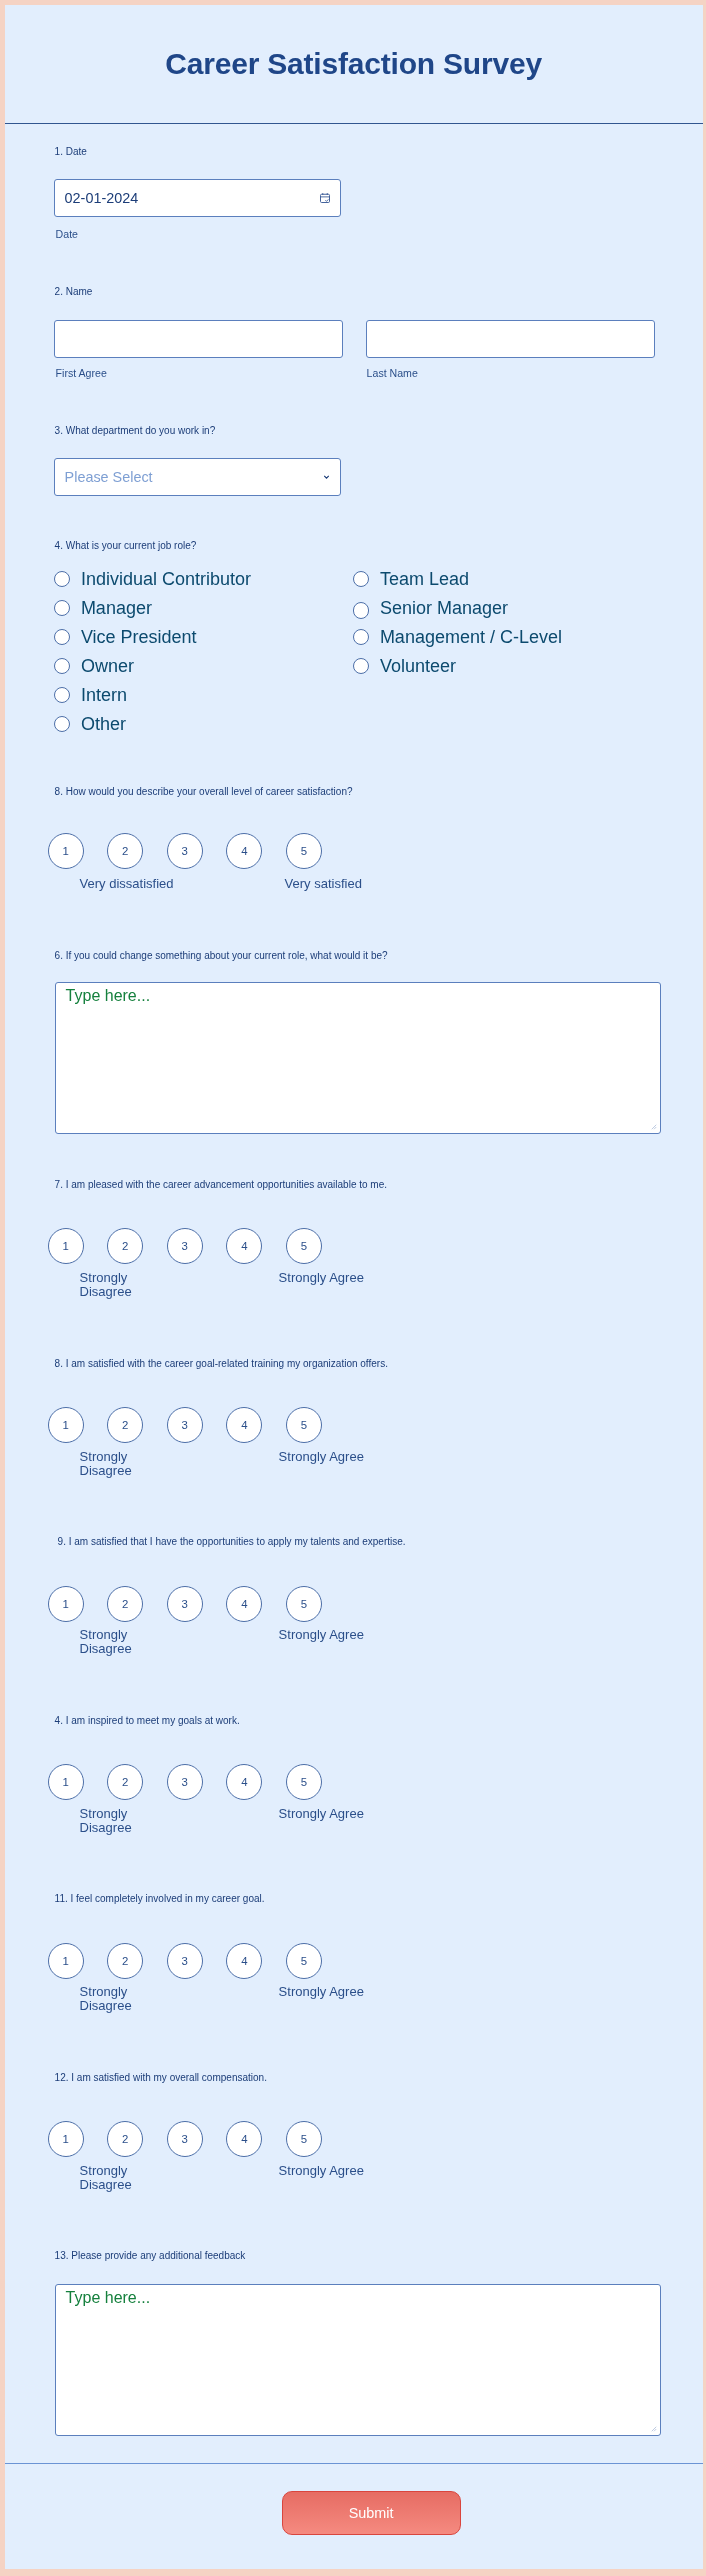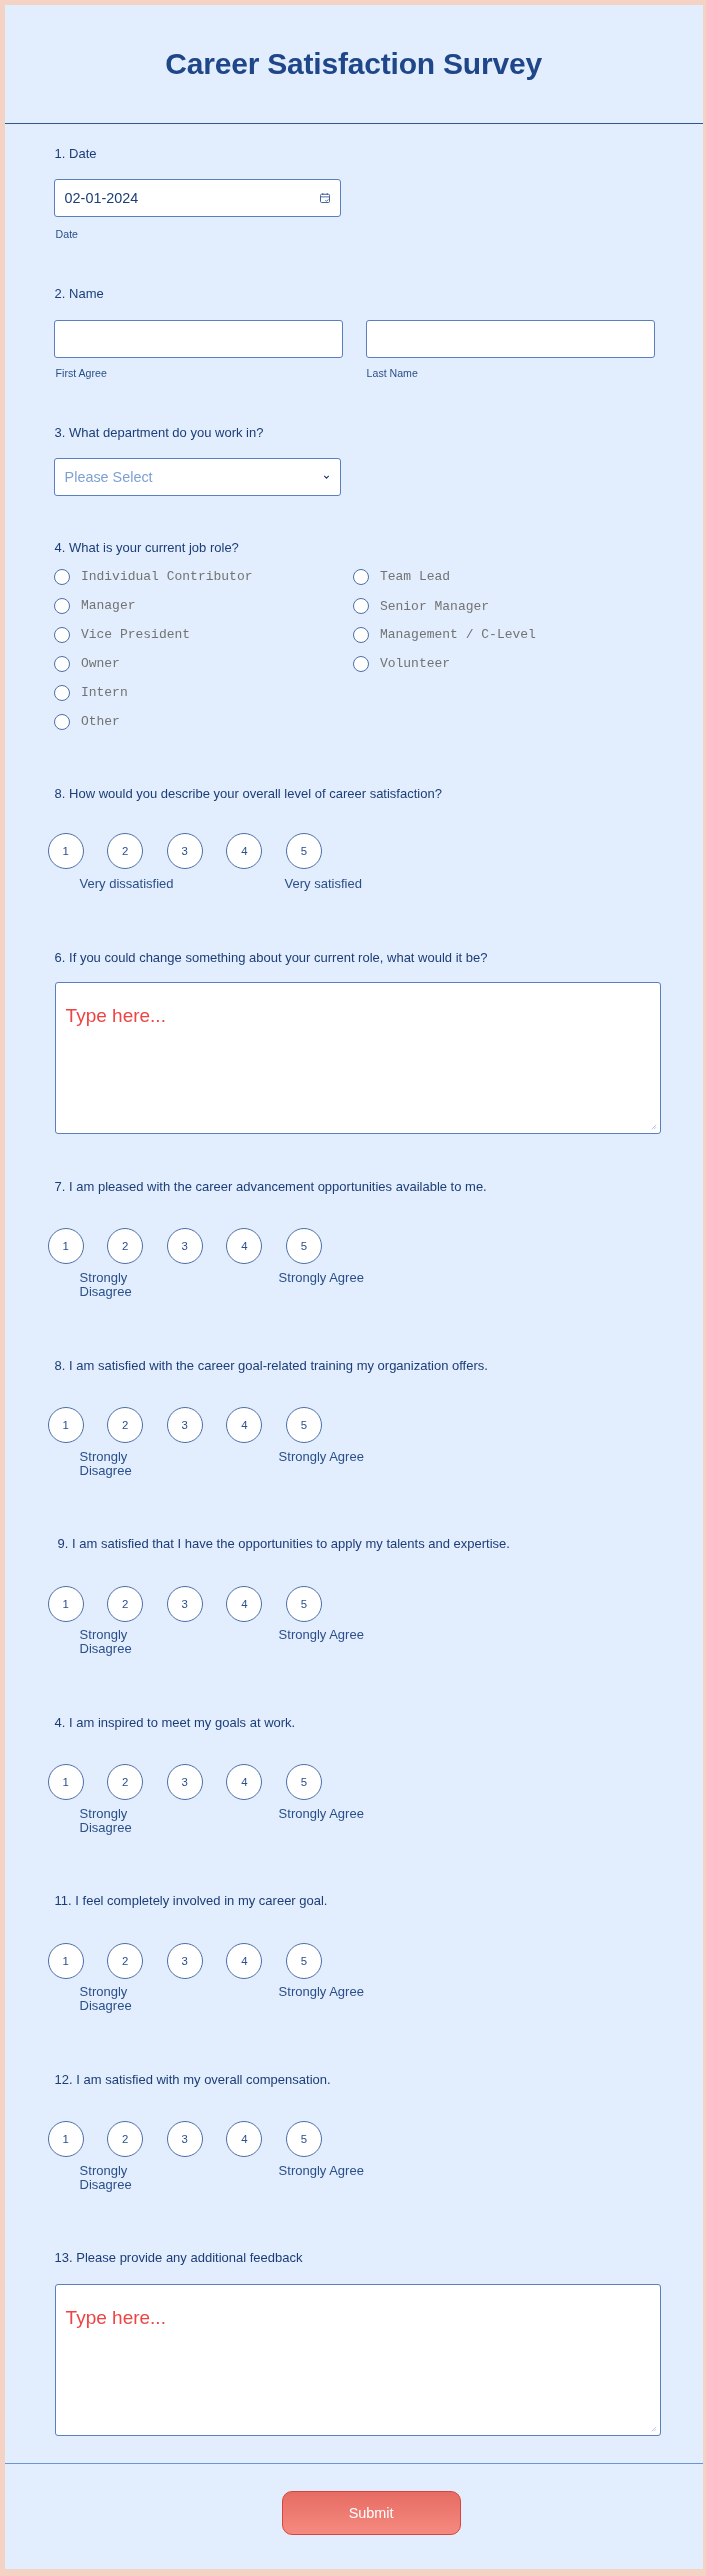--- a/index.html
+++ b/index.html
@@ -26,21 +26,21 @@
     }
     .title {
       font-size: 30px;
       font-weight: bold;
       color: #1f4688;
       margin: 0;
       letter-spacing: -0.2px;
     }
     .q-label {
       position: absolute; left: 50px;
-      font-size: 13px; color: #1c3d78;
+      font-size: 10px; color: #1c3d78;
       white-space: nowrap;
     }
     .input {
       position: absolute;
       background: #ffffff;
       border: 1.1px solid #5b7fbd;
       border-radius: 3px;
       box-sizing: border-box;
     }
     .input-text {
@@ -56,21 +56,21 @@
       position: absolute; display: flex; align-items: center;
     }
     .radio {
       width: 16.7px; height: 16.7px;
       border: 1.1px solid #4d6fa8;
       border-radius: 50%;
       background: #ffffff;
       box-sizing: border-box;
       margin-right: 10.6px;
     }
-    .radio-label { font-size: 13px; color: #737373; font-family: Liberation Mono, monospace; }
+    .radio-label { font-size: 18px; color: #0c4a6e; }
     .scale {
       position: absolute; display: flex;
     }
     .scale-circle {
       width: 36px; height: 36px;
       border: 1.1px solid #4d6fa8;
       border-radius: 50%;
       background: #ffffff;
       box-sizing: border-box;
       display: flex; align-items: center; justify-content: center;
@@ -80,22 +80,22 @@
     .scale-low, .scale-high {
       position: absolute; font-size: 13px; color: #2b4f8a; line-height: 14.4px; margin-left: 32px;
     }
     .textarea {
       position: absolute; left: 50px; width: 606px; height: 152px;
       background: #ffffff;
       border: 1.1px solid #5b7fbd;
       border-radius: 3px; box-sizing: border-box;
     }
     .textarea-ph {
-      position: absolute; left: 10px; top: 22px;
-      font-size: 19px; color: #ef4444;
+      position: absolute; left: 10px; top: 4px;
+      font-size: 16px; color: #15803d;
     }
     .resize-grip {
       position: absolute; right: 2.3px; bottom: 2.3px;
       width: 6px; height: 6px;
     }
     .footer-line {
       position: absolute; left: 0; width: 698px; top: 2458px;
       border-top: 1.5px solid #6a94d4;
     }
     .submit {

